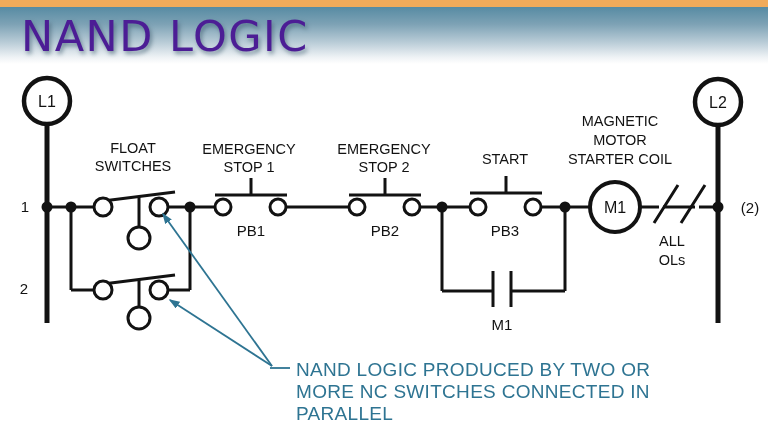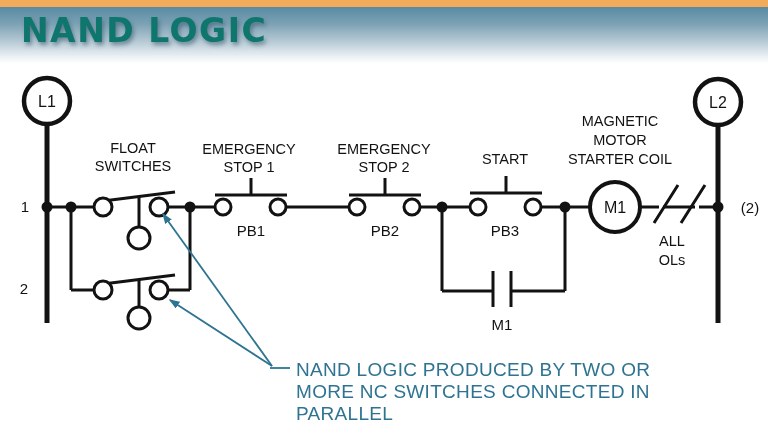--- a/index.html
+++ b/index.html
@@ -16,23 +16,23 @@
     background: #F1AB5B;
   }
   .banner {
     position: absolute; left: 0; top: 7px;
     width: 768px; height: 57px;
     background: linear-gradient(to bottom, #578BA3 0%, #7da2b5 30%, #b9ccd7 62%, #eef2f5 88%, #ffffff 100%);
   }
   .banner-title {
     position: absolute; left: 21px; top: 11px;
     font-family: "DejaVu Sans", "Liberation Sans", sans-serif;
-    font-size: 33px; font-weight: 700;
+    font-size: 43px; font-weight: 400;
     letter-spacing: 1.5px;
-    color: #0f766e;
+    color: #4c1d95;
     text-shadow: 2px 3px 4px rgba(62, 92, 110, 0.6);
     white-space: nowrap;
   }
   svg.circuit { position: absolute; left: 0; top: 0; }
   .wire { stroke: #121212; stroke-width: 3; fill: none; }
   .rail { stroke: #121212; stroke-width: 5; fill: none; }
   .terminal { stroke: #121212; stroke-width: 3; fill: #ffffff; }
   .node { fill: #121212; stroke: none; }
   .big-circle { stroke: #121212; stroke-width: 4.5; fill: #ffffff; }
   .lbl { fill: #121212; font-family: "Liberation Sans", sans-serif; font-size: 14.5px; }

